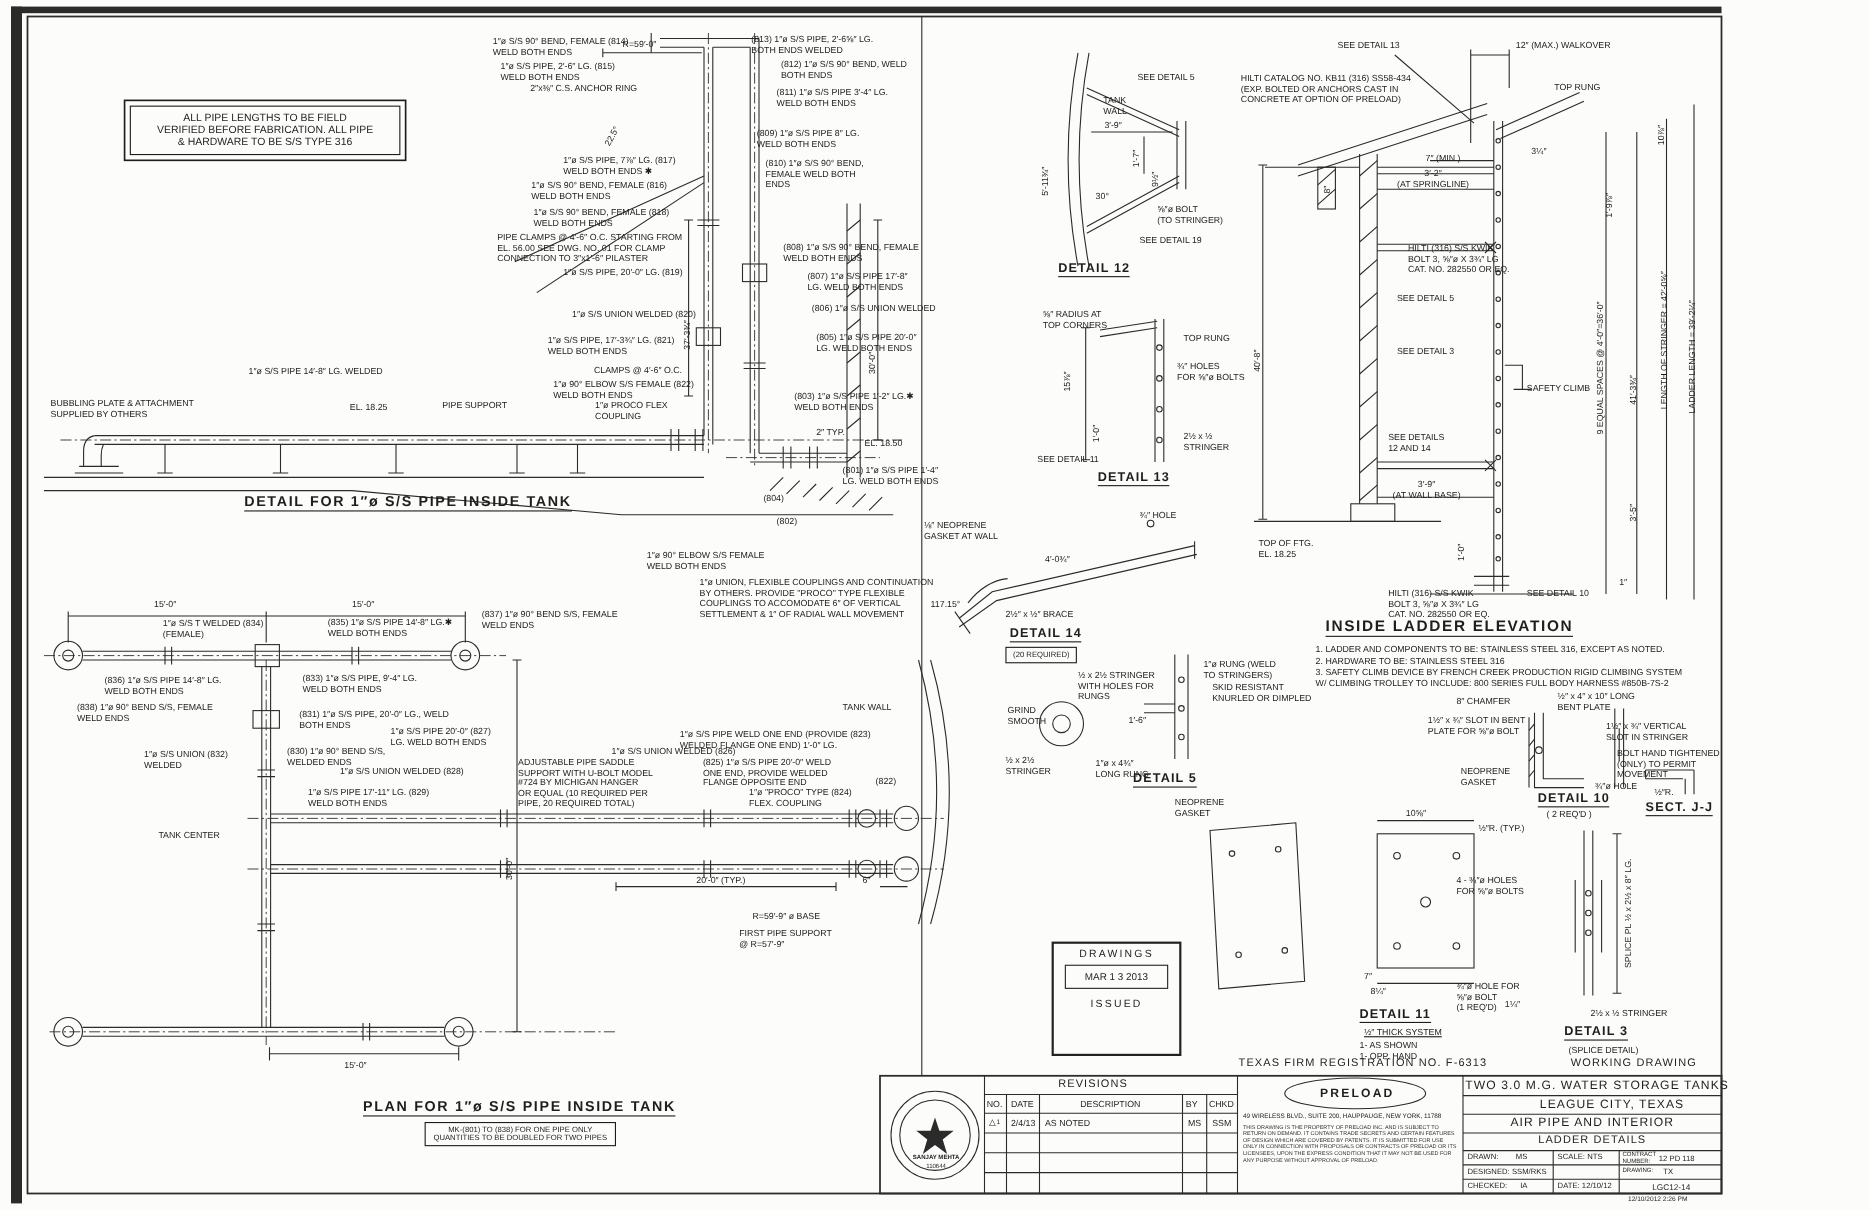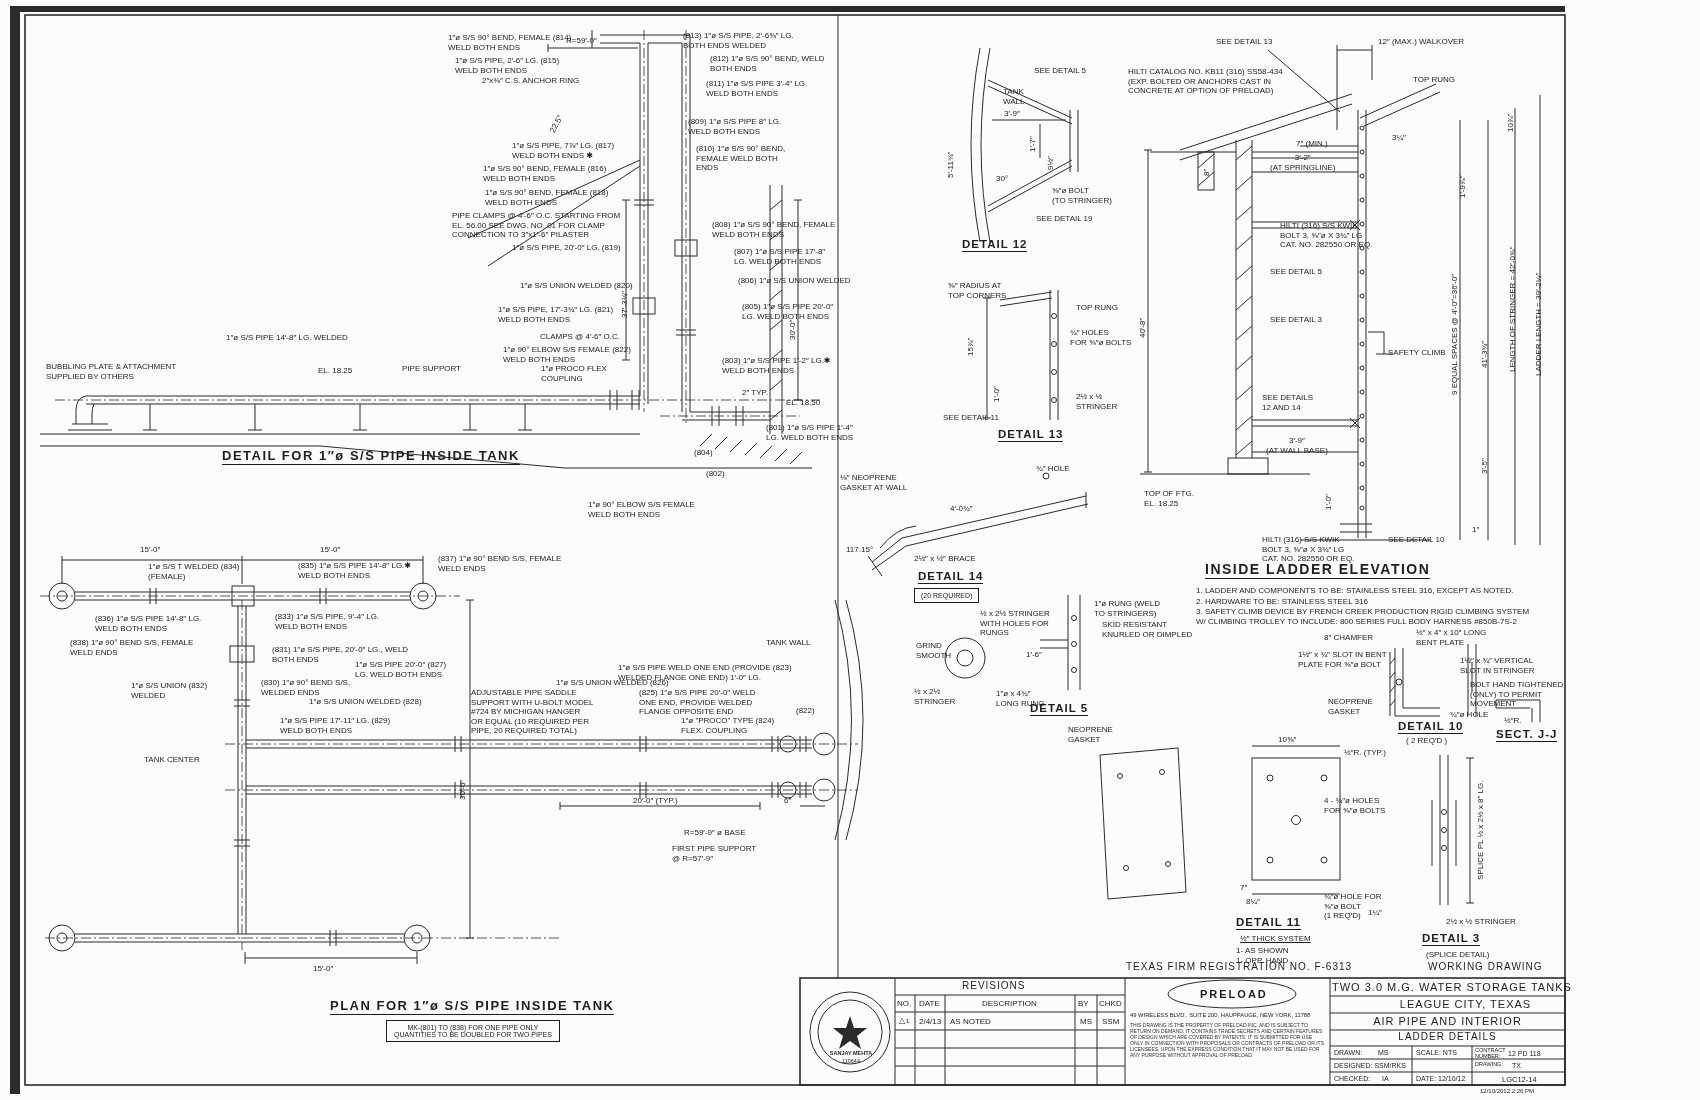--- a/index.html
+++ b/index.html
@@ -203,20 +203,23 @@
     <path d="M895 995 H1125 M895 1012 H1125 M895 1030 H1125 M895 1048 H1125 M895 1066 H1125"></path>
     <path d="M915 995 V1085 M945 995 V1085 M1075 995 V1085 M1097 995 V1085"></path>
     <path d="M1330 996 H1565 M1330 1013 H1565 M1330 1030 H1565 M1330 1046 H1565 M1330 1059 H1565 M1330 1072 H1565 M1412 1046 V1085 M1472 1046 V1085"></path>
     <circle cx="850" cy="1032" r="40"></circle>
         <circle cx="850" cy="1032" r="32"></circle>
     <path class="fill" d="M850 1016 L854 1028 L867 1028 L857 1036 L861 1049 L850 1041 L839 1049 L843 1036 L833 1028 L846 1028 Z"></path>
     <ellipse cx="1232" cy="994" rx="64" ry="14"></ellipse>
   </g>
 </svg>
 
+<div class="notebox" style="left:118px;top:96px;width:228px">ALL PIPE LENGTHS TO BE FIELD
+VERIFIED BEFORE FABRICATION. ALL PIPE
+&amp; HARDWARE TO BE S/S TYPE 316</div>
 
 <div class="t" style="left:448px;top:33px">1″ø S/S 90° BEND, FEMALE (814)
 WELD BOTH ENDS</div>
 <div class="t" style="left:455px;top:56px">1″ø S/S PIPE, 2′-6″ LG. (815)
 WELD BOTH ENDS</div>
 <div class="t" style="left:482px;top:76px">2″x⅜″ C.S. ANCHOR RING</div>
 <div class="t" style="left:566px;top:36px">R=59′-0″</div>
 <div class="t" style="left:683px;top:31px">(813) 1″ø S/S PIPE, 2′-6⅝″ LG.
 BOTH ENDS WELDED</div>
 <div class="t" style="left:710px;top:54px">(812) 1″ø S/S 90° BEND, WELD
@@ -264,20 +267,24 @@
 <div class="t" style="left:46px;top:362px">BUBBLING PLATE &amp; ATTACHMENT
 SUPPLIED BY OTHERS</div>
 <div class="t" style="left:742px;top:388px">2″ TYP.</div>
 <div class="t" style="left:786px;top:398px">EL. 18.50</div>
 <div class="t" style="left:766px;top:423px">(801) 1″ø S/S PIPE 1′-4″
 LG. WELD BOTH ENDS</div>
 <div class="t" style="left:694px;top:448px">(804)</div>
 <div class="t" style="left:706px;top:469px">(802)</div>
 <div class="t" style="left:588px;top:500px">1″ø 90° ELBOW S/S FEMALE
 WELD BOTH ENDS</div>
+<div class="t" style="left:636px;top:525px">1″ø UNION, FLEXIBLE COUPLINGS AND CONTINUATION
+BY OTHERS. PROVIDE "PROCO" TYPE FLEXIBLE
+COUPLINGS TO ACCOMODATE 6″ OF VERTICAL
+SETTLEMENT &amp; 1″ OF RADIAL WALL MOVEMENT</div>
 <div class="ttl" style="left:222px;top:448px">DETAIL FOR 1″ø S/S PIPE INSIDE TANK</div>
 
 <div class="t" style="left:140px;top:545px">15′-0″</div>
 <div class="t" style="left:320px;top:545px">15′-0″</div>
 <div class="t" style="left:148px;top:562px">1″ø S/S T WELDED (834)
 (FEMALE)</div>
 <div class="t" style="left:298px;top:561px">(835) 1″ø S/S PIPE 14′-8″ LG.✱
 WELD BOTH ENDS</div>
 <div class="t" style="left:438px;top:554px">(837) 1″ø 90° BEND S/S, FEMALE
 WELD ENDS</div>
@@ -451,20 +458,25 @@
 <div class="t" style="left:1236px;top:956px">1-  OPP. HAND</div>
 
 <div class="t" style="left:1324px;top:796px">4 - ¾″ø HOLES
 FOR ⅝″ø BOLTS</div>
 <div class="t rot" style="left:1476px;top:880px">SPLICE PL ½ x 2½ x 8″ LG.</div>
 <div class="t" style="left:1368px;top:908px">1¼″</div>
 <div class="t" style="left:1446px;top:917px">2½ x ½ STRINGER</div>
 <div class="dttl" style="left:1422px;top:932px">DETAIL 3</div>
 <div class="t" style="left:1426px;top:950px">(SPLICE DETAIL)</div>
 
+<div class="stamp" style="left:956px;top:856px;width:114px;height:100px">
+  <div class="lab">DRAWINGS</div>
+  <div class="in">MAR 1 3 2013</div>
+  <div class="lab">ISSUED</div>
+</div>
 
 <div class="tb" style="left:1126px;top:961px;font-size:10px;letter-spacing:1px">TEXAS FIRM REGISTRATION NO. F-6313</div>
 <div class="tb" style="left:1428px;top:961px;font-size:10px;letter-spacing:1px">WORKING DRAWING</div>
 
 <div class="tb" style="left:962px;top:980px;font-size:10px;letter-spacing:1px">REVISIONS</div>
 <div class="tb" style="left:897px;top:999px">NO.</div>
 <div class="tb" style="left:919px;top:999px">DATE</div>
 <div class="tb" style="left:982px;top:999px">DESCRIPTION</div>
 <div class="tb" style="left:1078px;top:999px">BY</div>
 <div class="tb" style="left:1099px;top:999px">CHKD</div>

